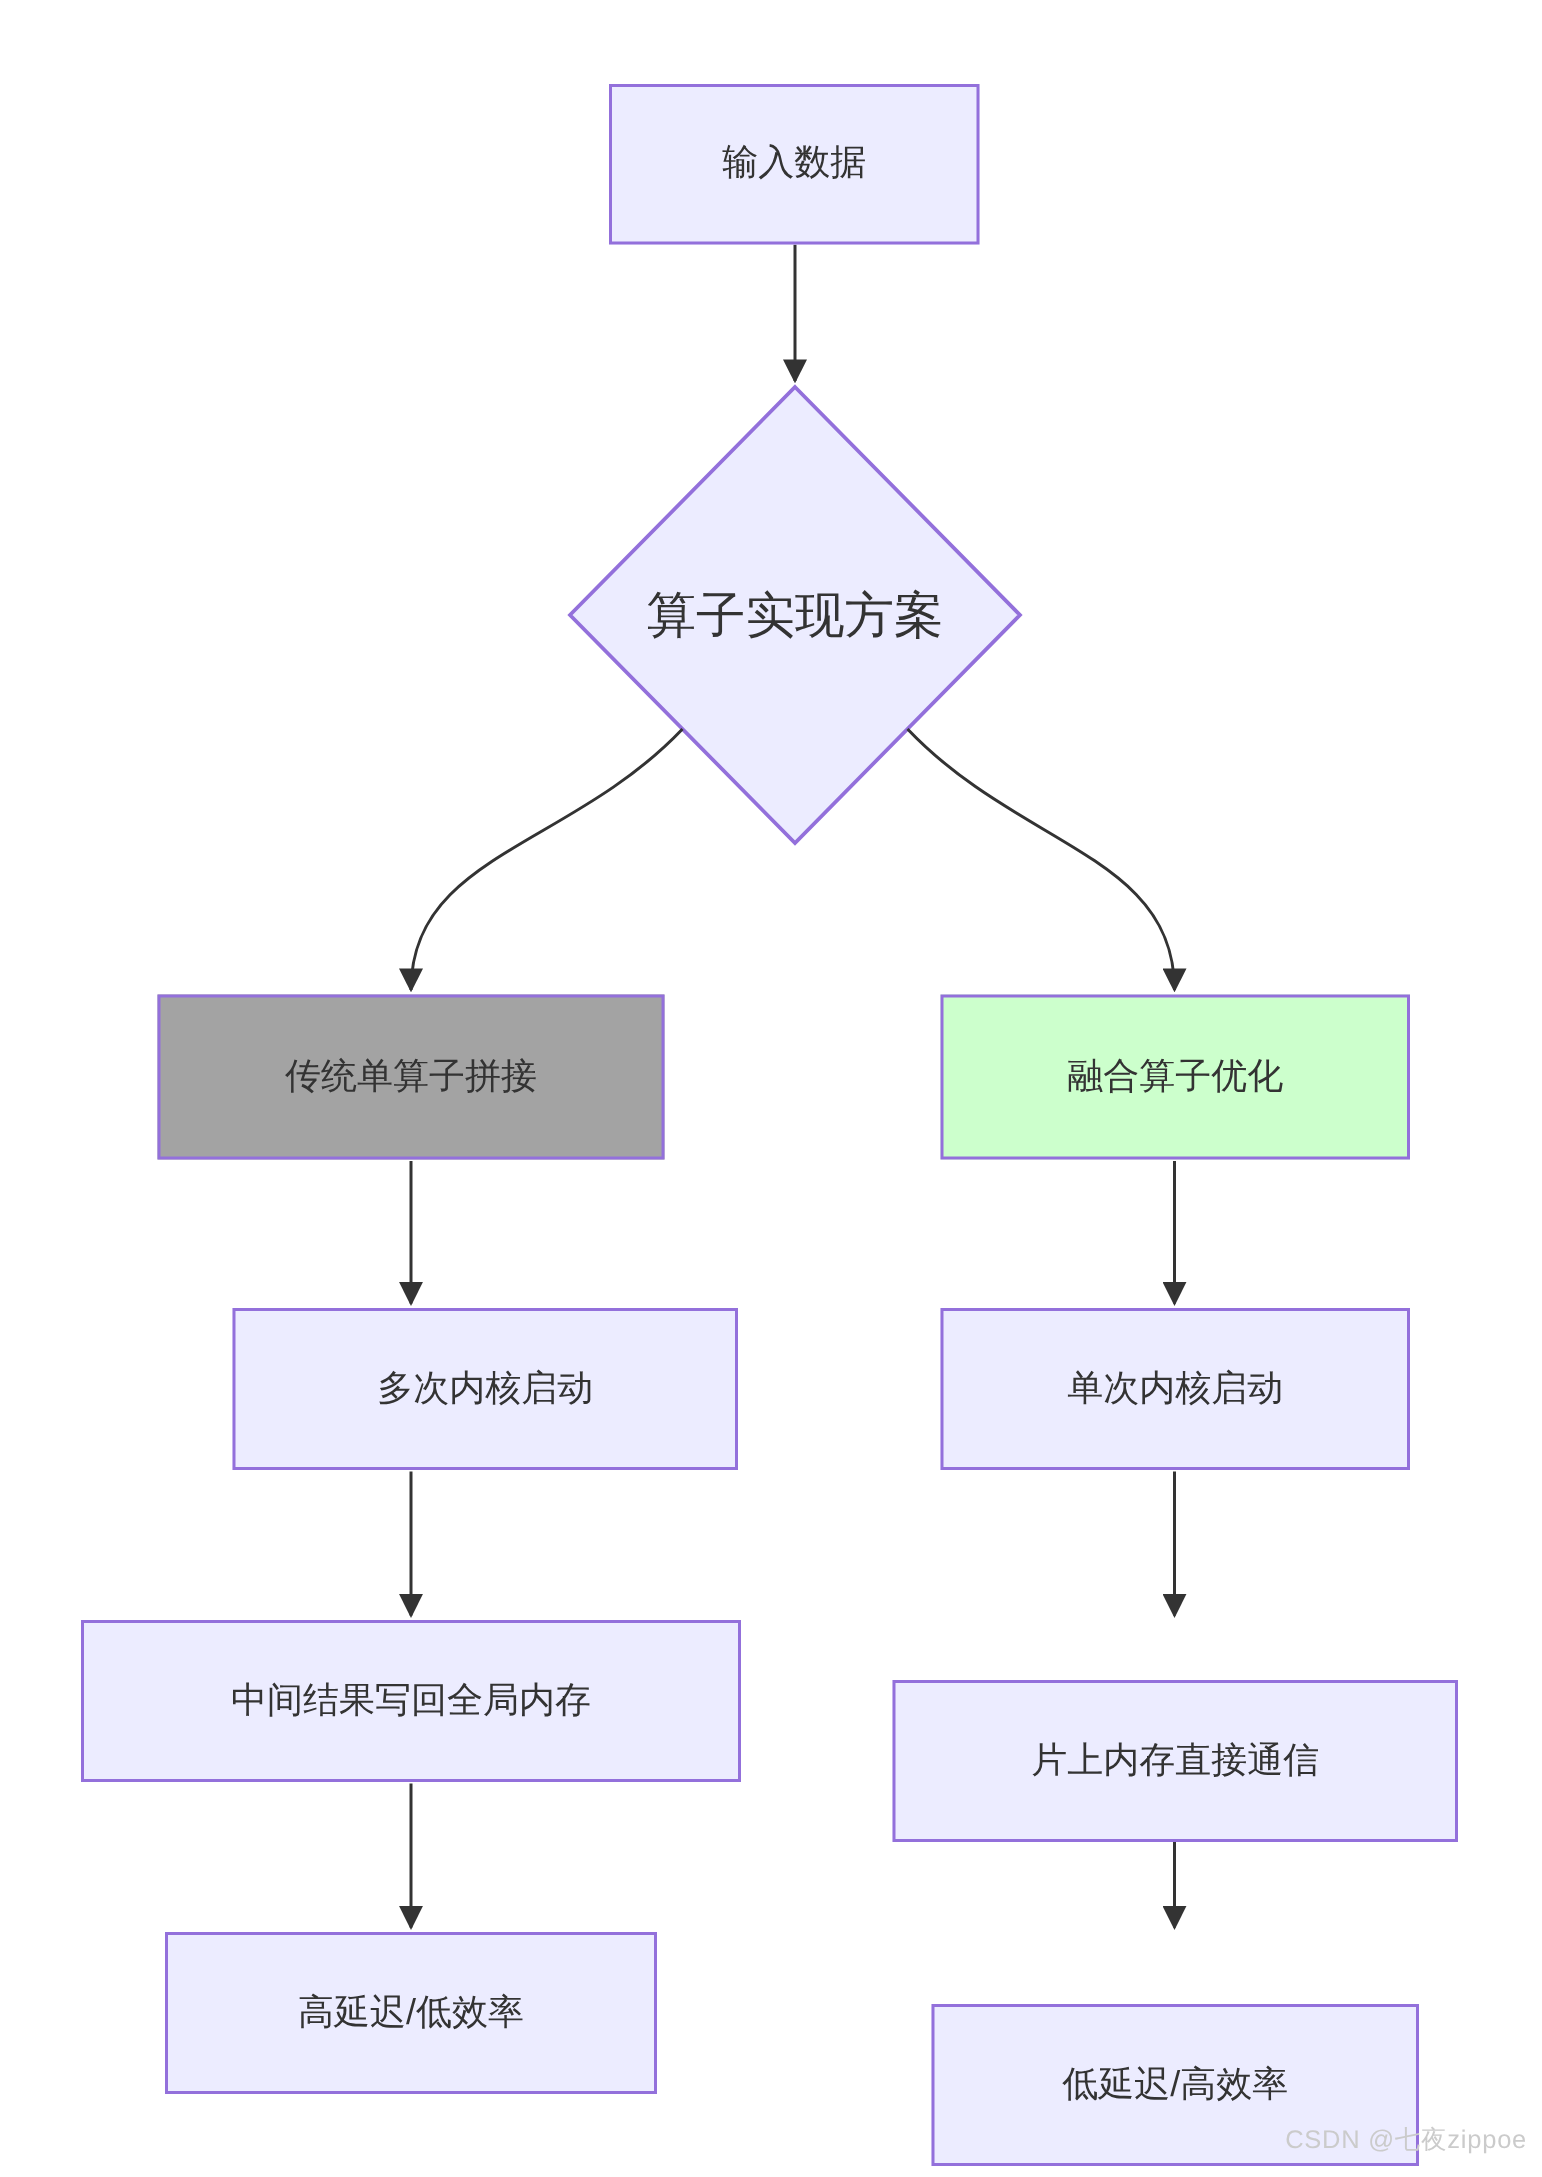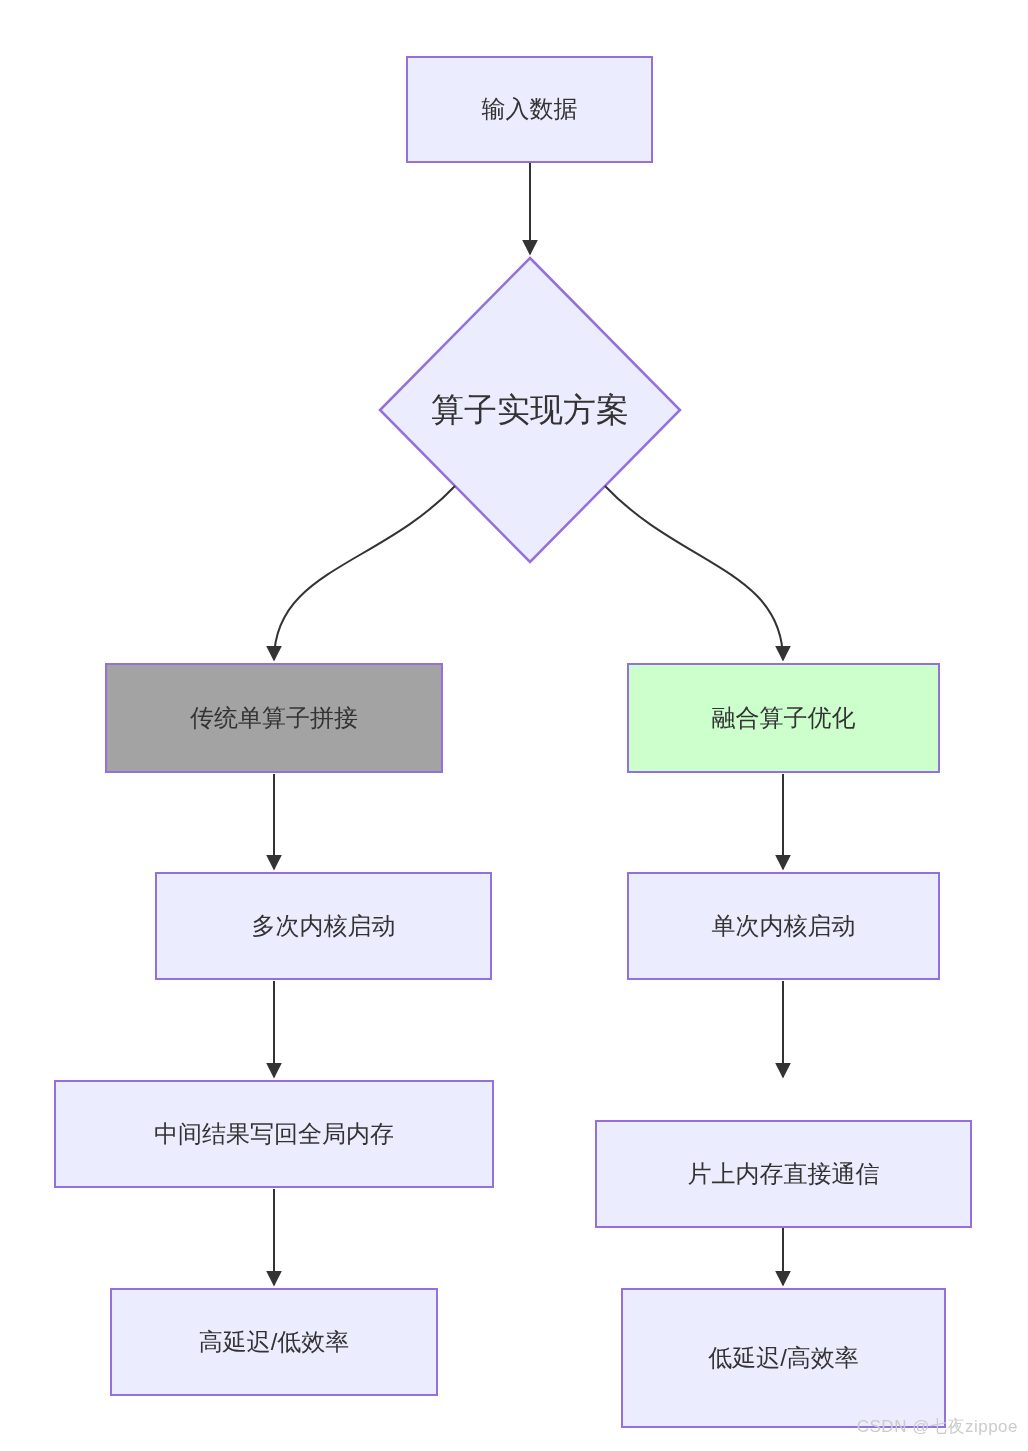--- a/index.html
+++ b/index.html
@@ -59,21 +59,21 @@
   }
   
   #n-input        { left: 406px; top: 56px;   width: 247px; height: 107px; }
   #n-traditional  { left: 105px; top: 663px;  width: 338px; height: 110px; }
   #n-fused        { left: 627px; top: 663px;  width: 313px; height: 110px; }
   #n-multi        { left: 119px; top: 872px;  width: 337px; height: 108px; margin-left: 36px; }
   #n-single       { left: 627px; top: 872px;  width: 313px; height: 108px; justify-content: center; }
   #n-global       { left: 54px;  top: 1080px; width: 440px; height: 108px; }
   #n-onchip       { left: 595px; top: 1120px; width: 377px; height: 108px; }
   #n-high         { left: 110px; top: 1288px; width: 328px; height: 108px; }
-  #n-low          { left: 621px; top: 1288px; width: 325px; height: 140px; }
+  #n-low          { left: 621px; top: 1336px; width: 325px; height: 108px; }
   #n-decision-label { left: 380px; top: 385px; width: 300px; height: 50px; }
 </style>
 </head>
 <body>
 
 <div class="canvas">
 
   <svg class="edges-layer" width="1028" height="1451" viewBox="0 0 1028 1451" xmlns="http://www.w3.org/2000/svg">
     <defs>
       <marker id="arrowhead" viewBox="0 0 10 10" refX="9" refY="5" markerWidth="8" markerHeight="8" orient="auto-start-reverse" markerUnits="strokeWidth">

